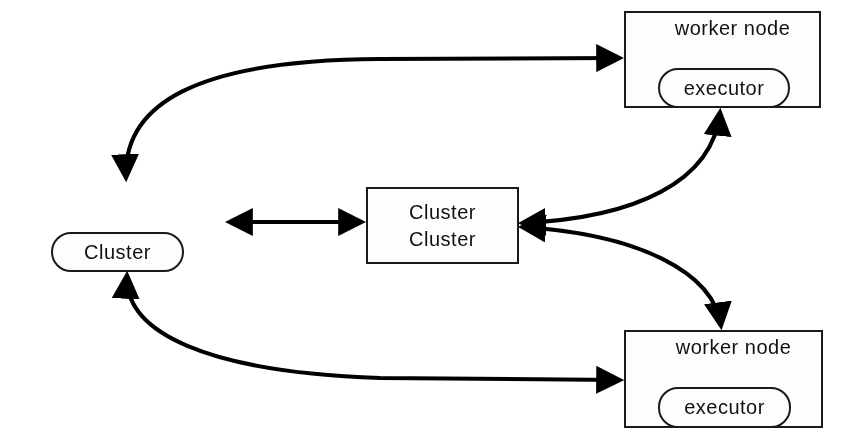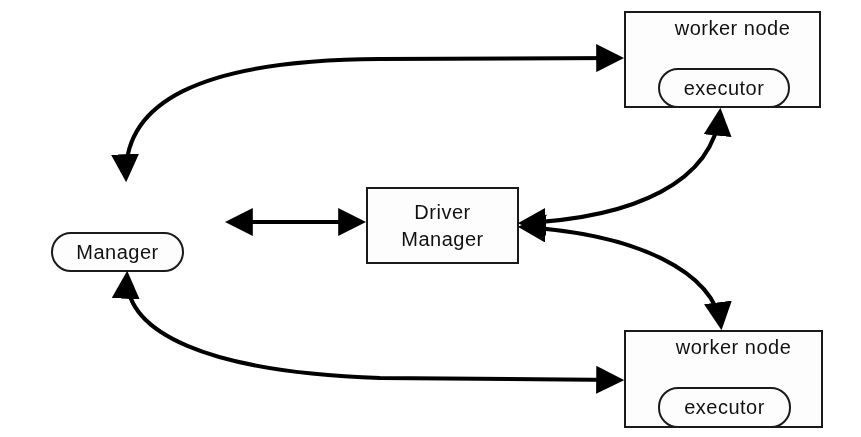--- a/index.html
+++ b/index.html
@@ -63,25 +63,25 @@
     stroke: #000000;
     stroke-width: 4px;
   }
 </style>
 </head>
 <body>
 
 <div id="stage">
 
   <div class="box inner-box" id="driver">
-    <span>Manager</span>
+    <span>Cluster</span>
   </div>
 
   <div class="box" id="cluster-manager">
-    <span class="box-label">Driver Manager</span>
+    <span class="box-label">Cluster Cluster</span>
   </div>
 
   <div class="box outer-box" id="worker-node-top">
     <span class="box-label">worker node</span>
   </div>
   <div class="box inner-box" id="executor-top">
     <span>executor</span>
   </div>
 
   <div class="box outer-box" id="worker-node-bottom">

